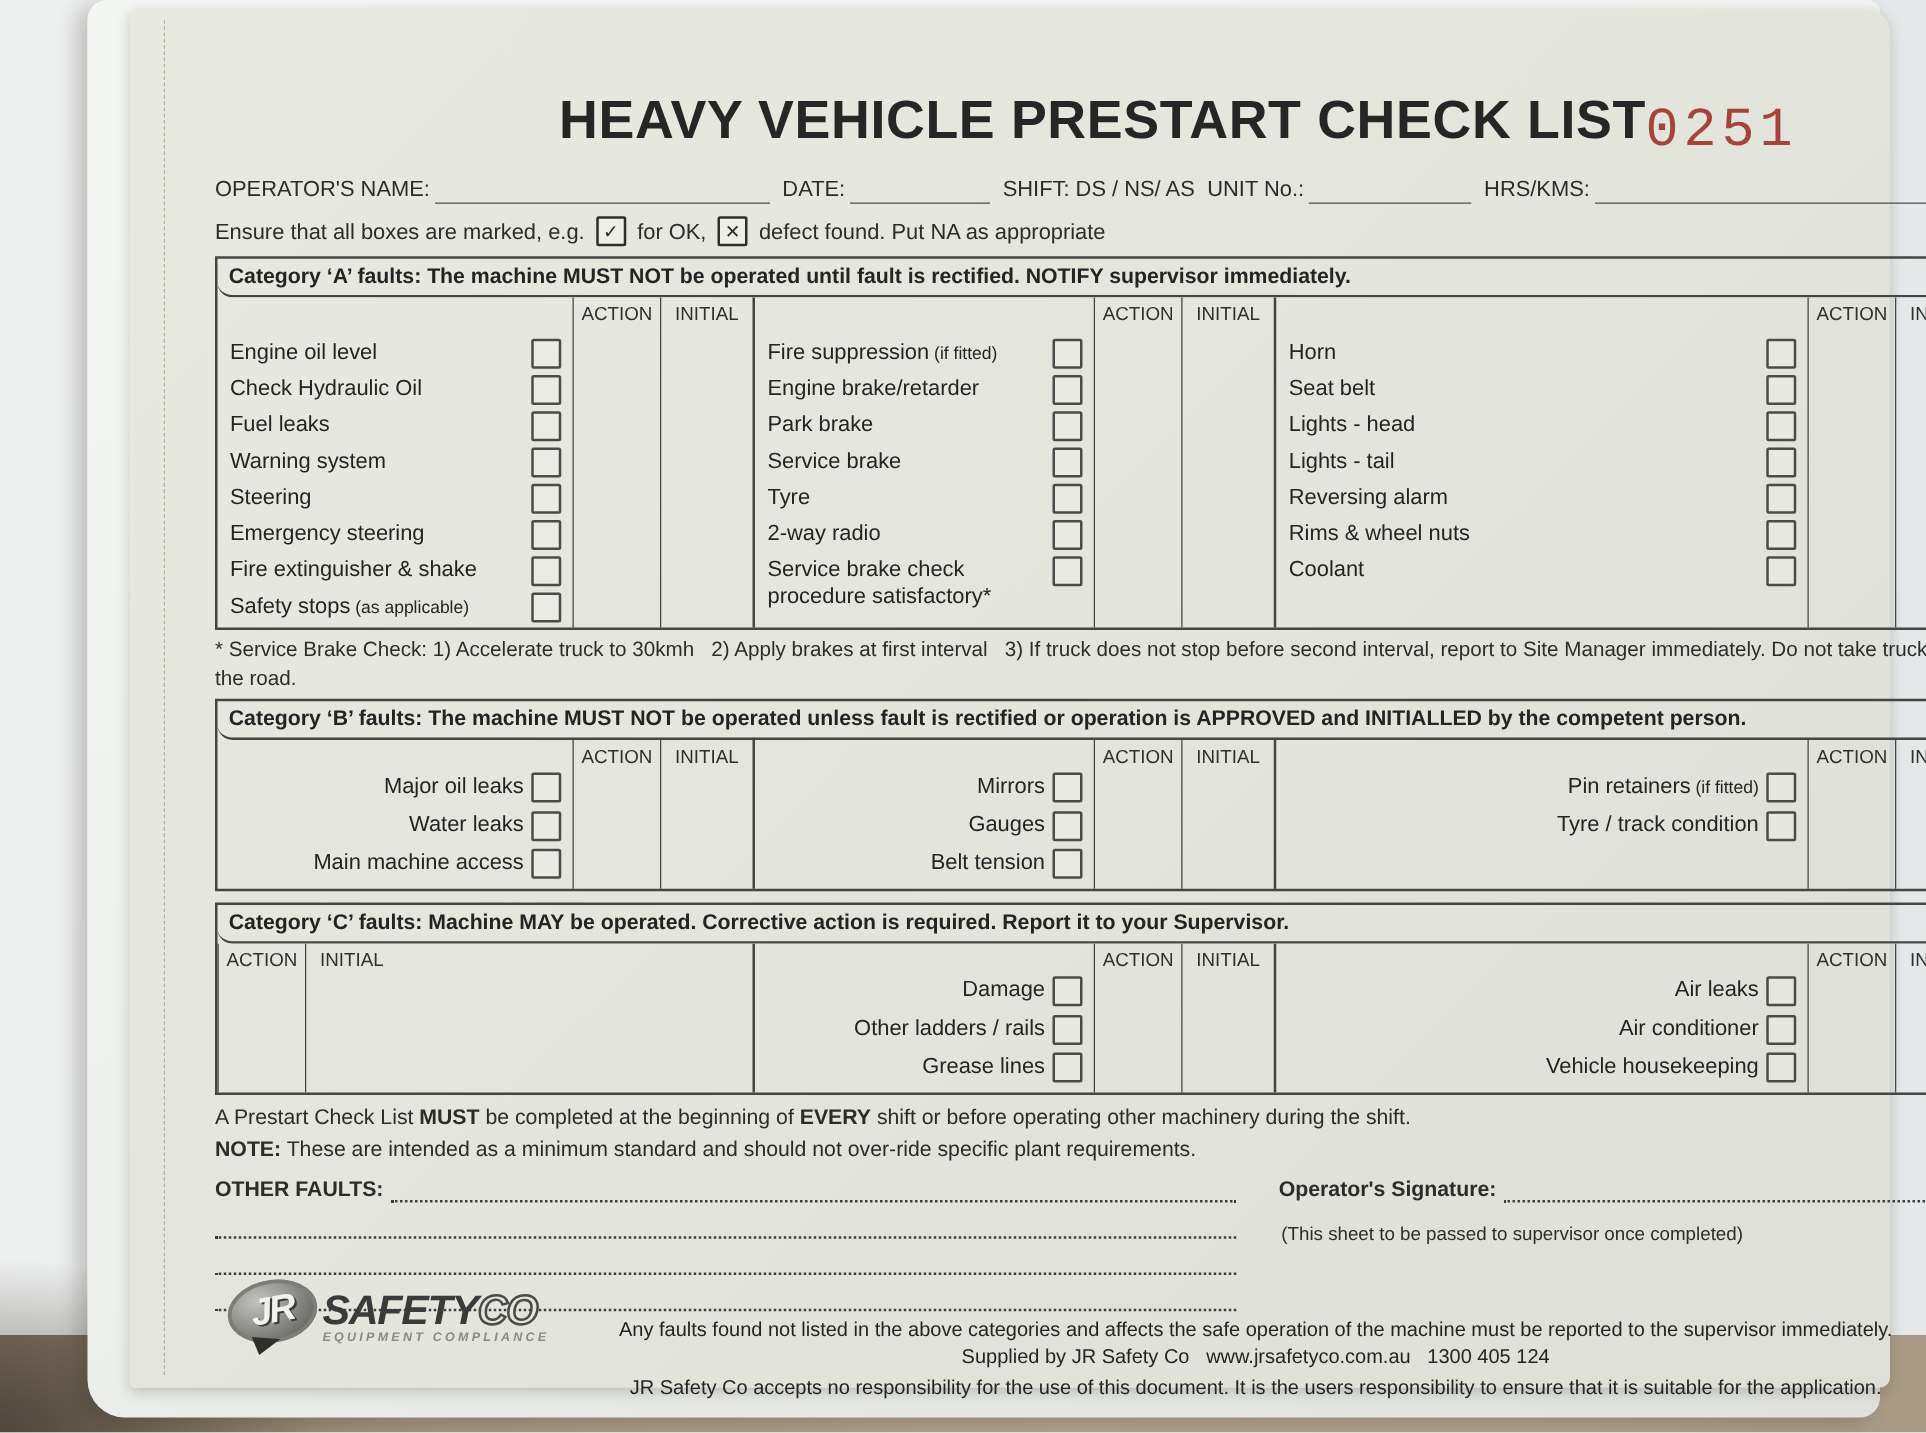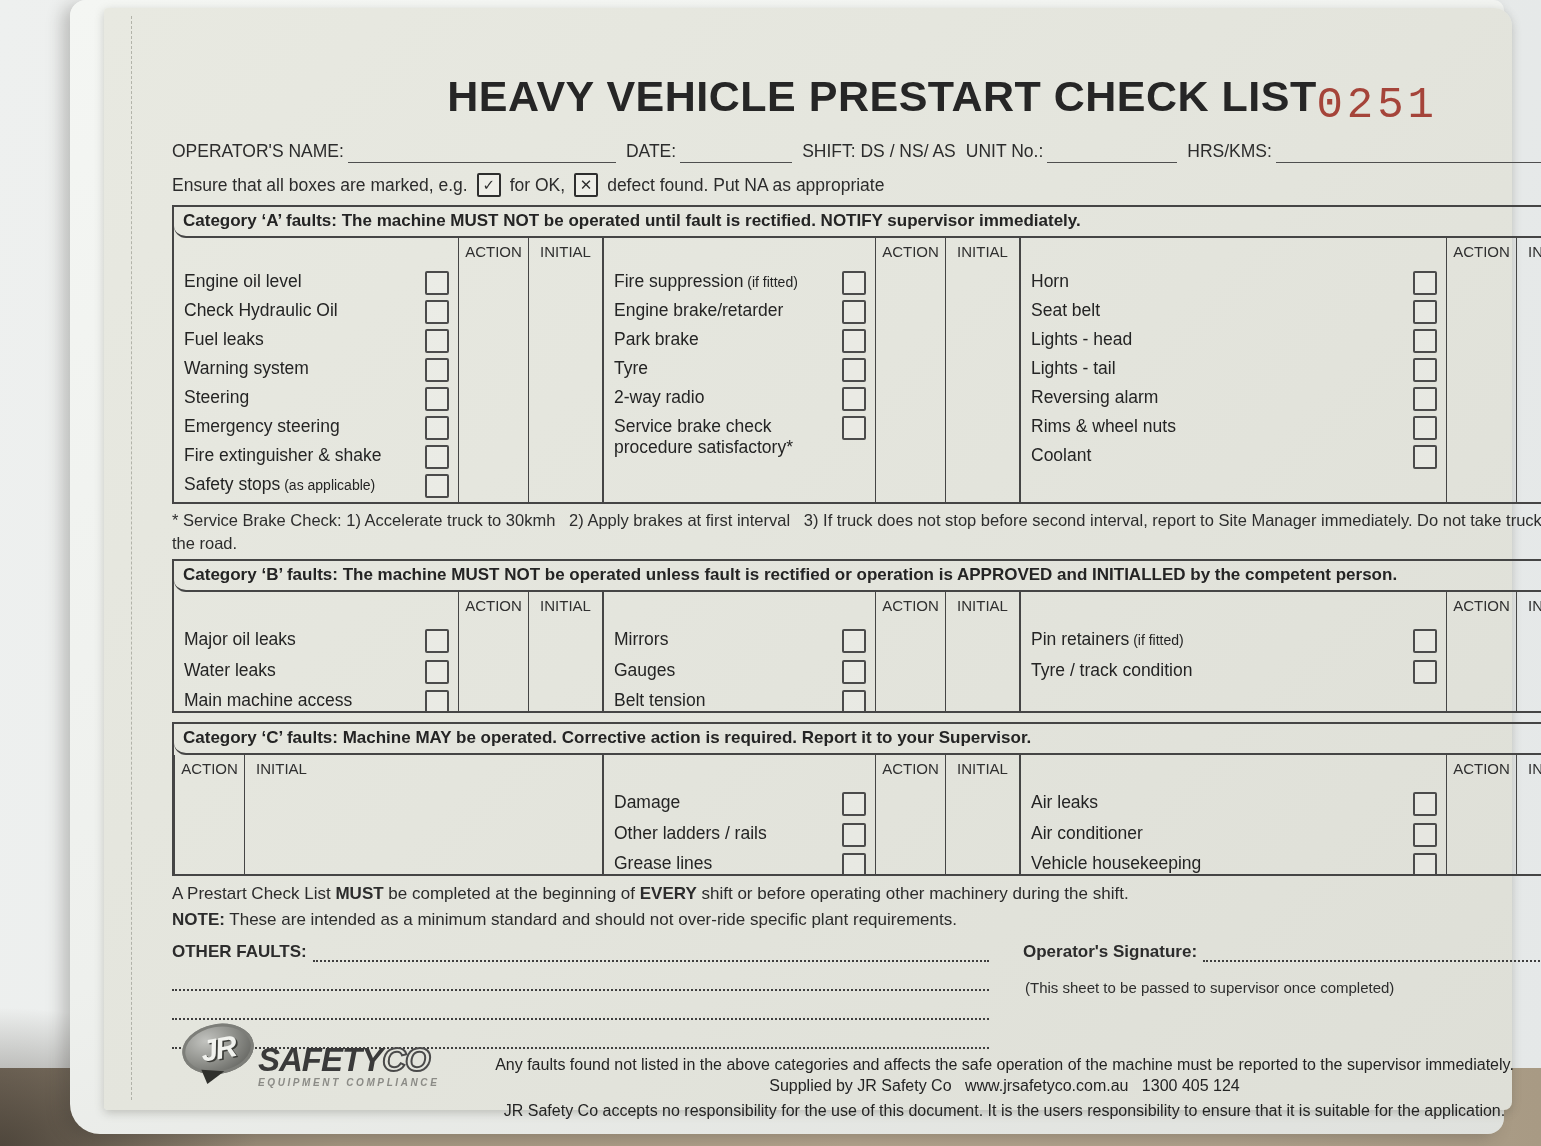--- a/index.html
+++ b/index.html
@@ -60,21 +60,21 @@
   .slot-a .cat-table{margin-top:8px;}
   .slot-b .cat-table{margin-top:4px;}
   .slot-c .cat-table{margin-top:9px;}
   .cat-bar{border-bottom:2px solid #454545;padding:4px 9px 5px;font-weight:700;font-size:17px;color:#242424;border-radius:12px;}
   .cat-grid{display:flex;}
   .h-a{height:264px;} .h-bc{height:119px;}
   .group{display:flex;}
   .g0{width:428px;} .g1{width:415px;} .g2{flex:1;}
   .group + .group{border-left:2px solid #454545;}
   .items-col{flex:1;padding-top:31px;overflow:hidden;}
-  .h-bc .items-col{padding-top:35px;}
+  .h-bc .items-col{padding-top:24px;text-align:right;}
   .col{display:flex;justify-content:center;border-left:1.6px solid #454545;}
   .action-col{width:69px;justify-content:center;} .initial-col{width:73px;}
   .col-head{font-size:15px;padding-top:5px;color:#303030;}
   .item-row{display:flex;align-items:flex-start;min-height:29px;padding:0 9px 0 10px;}
   .h-bc .item-row{min-height:30.5px;}
   .item-label{flex:1;font-size:17.5px;line-height:21px;padding-top:2px;color:#242424;}
   .item-note{font-size:14px;}
   .checkbox{
     width:20px;height:20px;border:2px solid #4b4b4b;border-radius:2px;
     margin-left:6px;margin-top:2px;flex:0 0 auto;background:rgba(252,252,250,.25);
@@ -104,21 +104,21 @@
   }
   .logo-badge span{
     font-style:italic;font-weight:700;font-size:30px;color:#f1f2ee;
     text-shadow:1.5px 1.5px 0 #3c3d39;letter-spacing:-2px;
   }
   .logo-tail{
     position:absolute;left:14px;bottom:-9px;width:0;height:0;
     border-left:7px solid transparent;border-right:16px solid transparent;
     border-top:14px solid #2f302c;transform:rotate(14deg);
   }
-  .logo-textcol{display:flex;flex-direction:column;margin-left:4px;margin-top:20px;}
+  .logo-textcol{display:flex;flex-direction:column;margin-left:4px;margin-top:8px;}
   .logo-word{font-style:italic;font-weight:700;font-size:33px;line-height:32px;letter-spacing:-1px;color:#3a3a3a;white-space:nowrap;}
   .logo-word .w2{color:#e4e5dd;-webkit-text-stroke:2px #4a4a4a;}
   .logo-tag{font-size:10px;font-style:italic;font-weight:700;letter-spacing:2.6px;color:#8b8b86;text-align:right;margin-top:1px;}
 </style>
 </head>
 <body>
 
 <div class="desk"></div>
 <div class="desk-shadow"></div>
 <div class="underpages"></div>
@@ -205,20 +205,24 @@
                 <div class="item-row">
                   <span class="item-label">Fire suppression<span class="item-note"> (if fitted)</span></span>
                   <span class="checkbox"></span>
                 </div>
                 <div class="item-row">
                   <span class="item-label">Engine brake/retarder</span>
                   <span class="checkbox"></span>
                 </div>
                 <div class="item-row">
                   <span class="item-label">Park brake</span>
+                  <span class="checkbox"></span>
+                </div>
+                <div class="item-row">
+                  <span class="item-label">Service brake</span>
                   <span class="checkbox"></span>
                 </div>
                 <div class="item-row">
                   <span class="item-label">Tyre</span>
                   <span class="checkbox"></span>
                 </div>
                 <div class="item-row">
                   <span class="item-label">2-way radio</span>
                   <span class="checkbox"></span>
                 </div>

